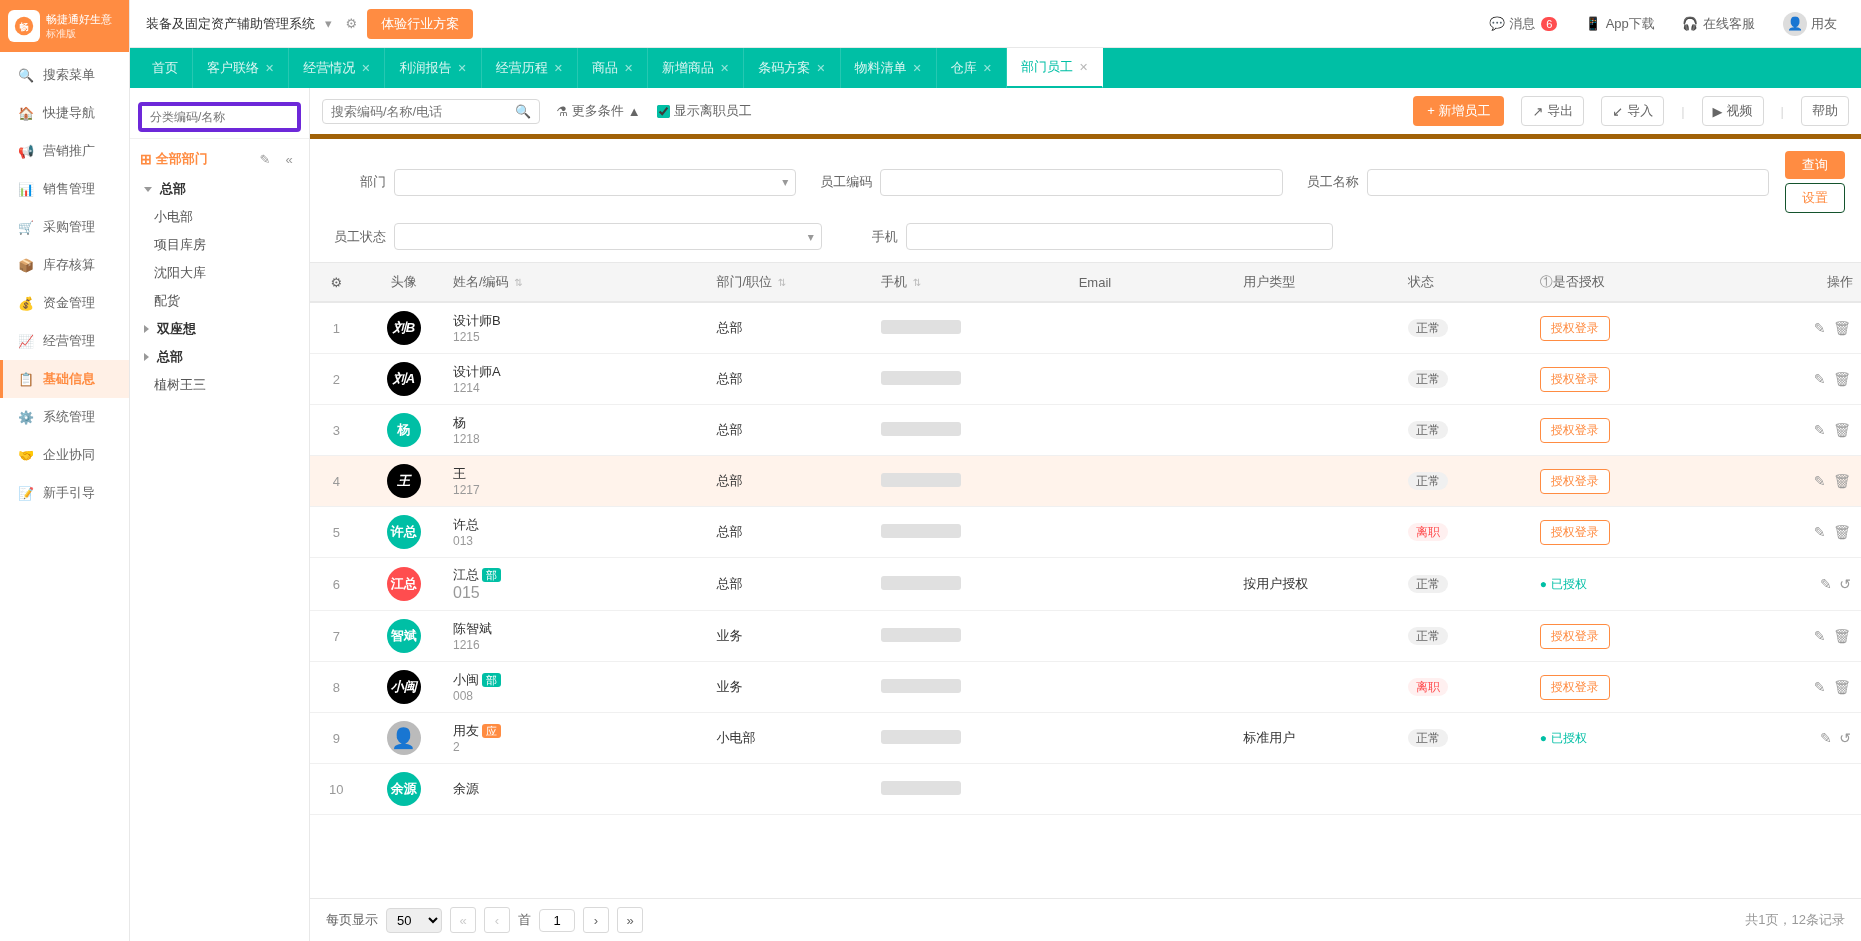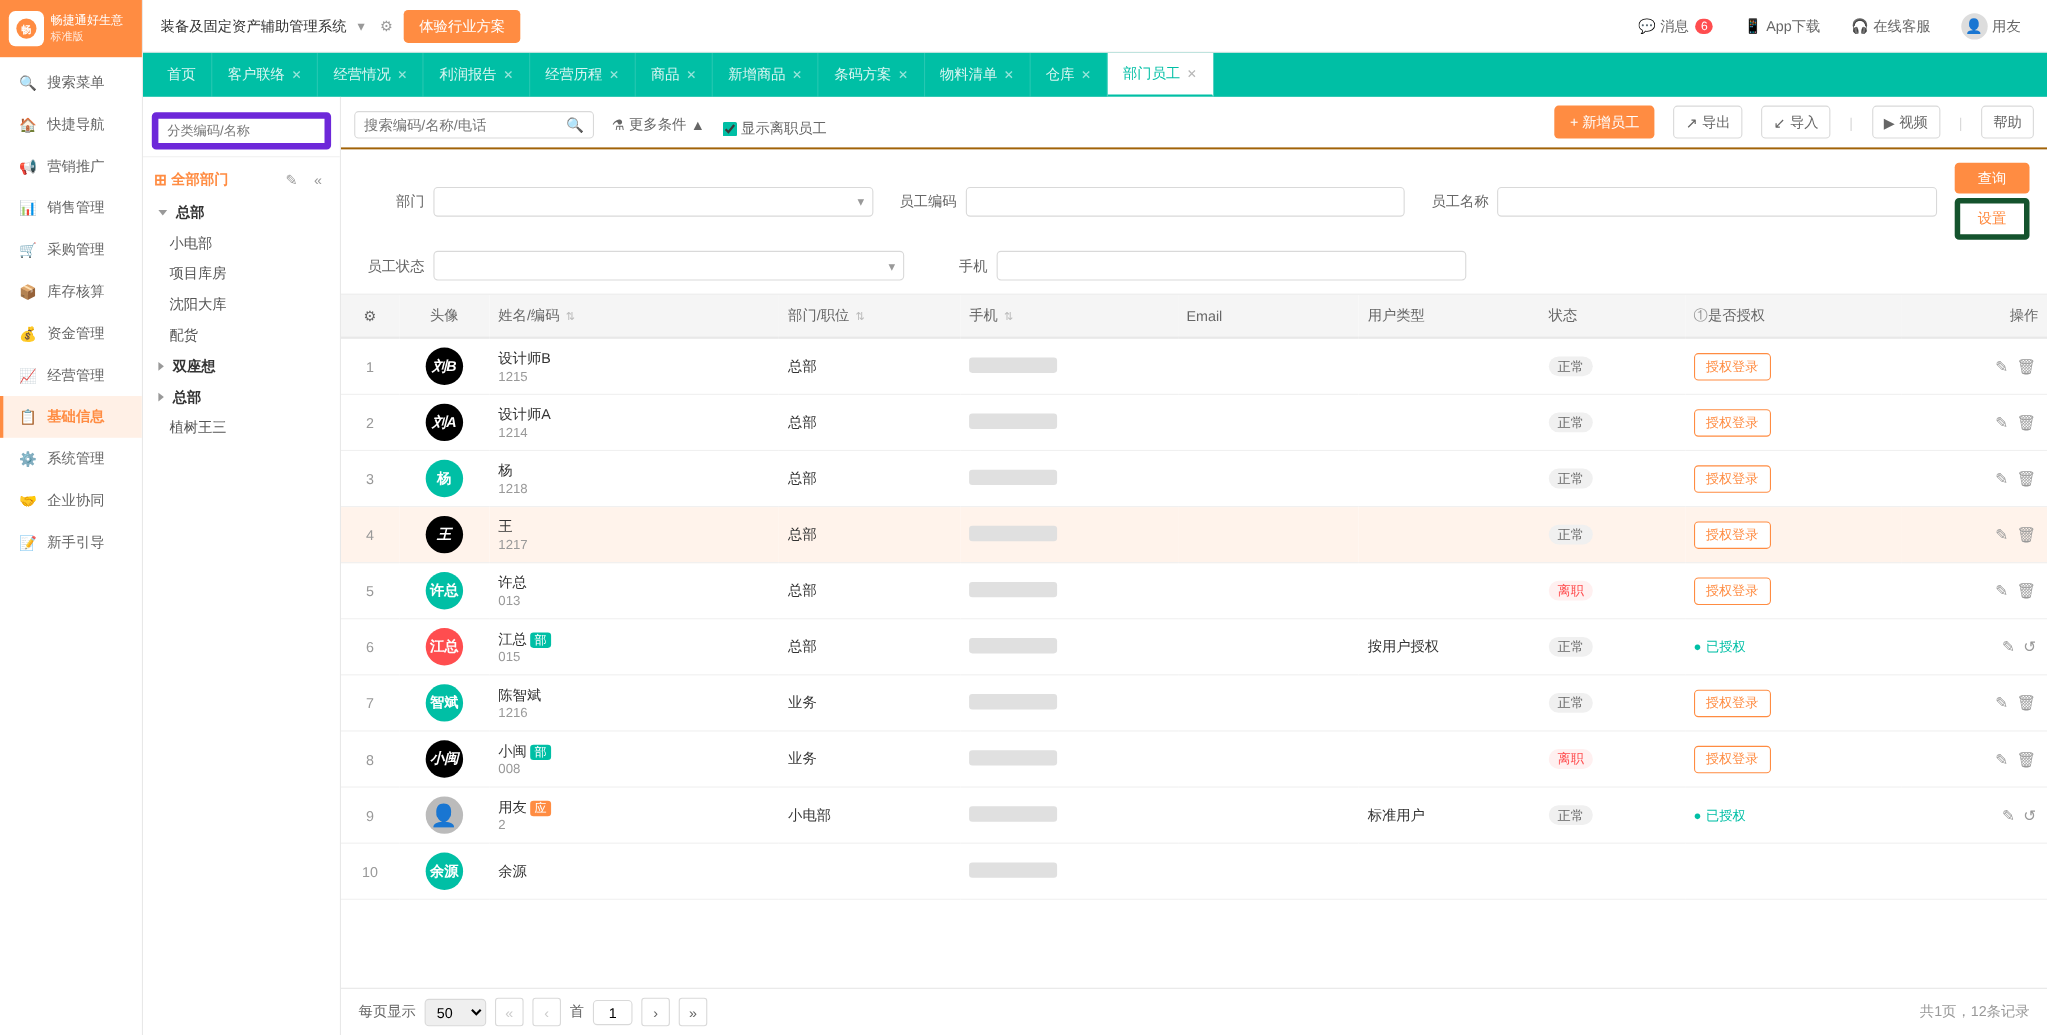--- a/index.html
+++ b/index.html
@@ -32,36 +32,36 @@
     .nav-tab { color: rgba(255,255,255,0.85); padding: 0 14px; height: 40px; display: flex; align-items: center; gap: 4px; cursor: pointer; white-space: nowrap; font-size: 13px; border-right: 1px solid rgba(255,255,255,0.15); }
     .nav-tab.active { background: #fff; color: #00bfa5; border-bottom: 2px solid #00bfa5; }
     .nav-tab-close { opacity: 0.7; font-size: 11px; margin-left: 2px; }
 
     
     .content { flex: 1; display: flex; overflow: hidden; }
 
     
     .dept-sidebar { width: 180px; background: #fff; border-right: 1px solid #e8e8e8; flex-shrink: 0; display: flex; flex-direction: column; padding: 8px 0; overflow-y: auto; }
     .dept-search { padding: 6px 8px; border-bottom: 1px solid #f0f0f0; margin-bottom: 4px; }
-    .dept-search-input { width: 100%; border: 6px solid #6d28d9; border-radius: 4px; padding: 4px 8px; font-size: 12px; outline: none; }
+    .dept-search-input { width: 100%; border: 4px solid #6d28d9; border-radius: 4px; padding: 4px 8px; font-size: 12px; outline: none; }
     .dept-header { display: flex; align-items: center; justify-content: space-between; padding: 6px 10px; font-size: 13px; color: #333; }
     .dept-header-label { display: flex; align-items: center; gap: 4px; font-weight: bold; color: #ff8c42; }
     .dept-header-actions { display: flex; gap: 4px; }
     .dept-header-btn { width: 20px; height: 20px; display: flex; align-items: center; justify-content: center; cursor: pointer; color: #999; border-radius: 3px; }
     .dept-group { font-size: 13px; }
     .dept-group-title { padding: 5px 10px 5px 14px; color: #333; font-weight: bold; display: flex; align-items: center; gap: 4px; cursor: pointer; }
     .dept-item { padding: 5px 10px 5px 24px; color: #555; cursor: pointer; font-size: 13px; }
     .triangle { display: inline-block; width: 0; height: 0; border-top: 5px solid #999; border-left: 4px solid transparent; border-right: 4px solid transparent; margin-right: 4px; }
     .triangle.right { border-top: 4px solid transparent; border-bottom: 4px solid transparent; border-left: 5px solid #999; border-right: none; }
 
     
     .main-panel { flex: 1; display: flex; flex-direction: column; overflow: hidden; }
 
     
-    .filter-bar { background: #fff; border-bottom: 2px solid #a16207; padding: 8px 12px; flex-shrink: 0; display: flex; align-items: flex-end; gap: 8px; }
+    .filter-bar { background: #fff; border-bottom: 5px solid #a16207; padding: 8px 12px; flex-shrink: 0; display: flex; align-items: center; gap: 8px; }
     .filter-search { display: flex; align-items: center; border: 1px solid #d9d9d9; border-radius: 4px; padding: 4px 8px; background: #fff; gap: 4px; }
     .filter-search input { border: none; outline: none; font-size: 13px; width: 180px; }
     .filter-more { display: flex; align-items: center; gap: 4px; color: #666; cursor: pointer; padding: 4px 8px; border-radius: 4px; font-size: 13px; }
     .filter-checkbox { display: flex; align-items: center; gap: 4px; color: #666; font-size: 13px; cursor: pointer; }
     .filter-checkbox input { accent-color: #00bfa5; }
     .filter-right { margin-left: auto; display: flex; align-items: center; gap: 17px; }
     .btn-add { background: #ff8c42; color: #fff; border: none; border-radius: 4px; padding: 6px 14px; cursor: pointer; font-size: 13px; display: flex; align-items: center; gap: 4px; }
     .btn-outline { border: 1px solid #d9d9d9; background: #fff; color: #666; border-radius: 4px; padding: 5px 10px; cursor: pointer; font-size: 13px; display: flex; align-items: center; gap: 4px; }
     .btn-divider { color: #d9d9d9; }
 
@@ -71,21 +71,21 @@
     .adv-filter-row:last-child { margin-bottom: 0; }
     .adv-field { display: flex; align-items: center; gap: 8px; flex: 1; }
     .adv-field label { color: #666; font-size: 13px; white-space: nowrap; min-width: 60px; text-align: right; }
     .adv-field select, .adv-field input { flex: 1; border: 1px solid #d9d9d9; border-radius: 4px; padding: 5px 8px; font-size: 13px; outline: none; background: #fff; color: #333; }
     .adv-field select { appearance: none; padding-right: 24px; }
     .adv-field-select-wrap { position: relative; flex: 1; }
     .adv-field-select-wrap select { width: 100%; }
     .adv-field-select-wrap::after { content: "▾"; position: absolute; right: 8px; top: 50%; transform: translateY(-50%); color: #999; pointer-events: none; font-size: 12px; }
     .adv-actions { display: flex; flex-direction: column; gap: 4px; }
     .btn-query { background: #ff8c42; color: #fff; border: none; border-radius: 4px; padding: 5px 4px; cursor: pointer; font-size: 13px; }
-    .btn-set { background: #fff; color: #ff8c42; border: 5px solid #14532d; border-radius: 4px; padding: 5px 16px; cursor: pointer; font-size: 13px; }
+    .btn-set { background: #fff; color: #ff8c42; border: 1px solid #14532d; border-radius: 4px; padding: 5px 16px; cursor: pointer; font-size: 13px; }
 
     
     .table-area { flex: 1; overflow-y: auto; background: #fff; }
     table { width: 100%; border-collapse: collapse; font-size: 13px; }
     thead tr { background: #f5f5f5; border-bottom: 1px solid #e8e8e8; }
     thead th { padding: 10px 8px; text-align: left; color: #666; font-weight: normal; white-space: nowrap; border-bottom: 2px solid #e8e8e8; }
     tbody tr { border-bottom: 1px solid #f0f0f0; }
     tbody tr.highlighted { background: #fff3eb; }
     tbody td { padding: 8px 8px; color: #333; vertical-align: middle; }
     .avatar { width: 34px; height: 34px; border-radius: 50%; display: flex; align-items: center; justify-content: center; color: #fff; font-size: 13px; font-weight: bold; flex-shrink: 0; }
@@ -533,21 +533,21 @@
               <td class="row-num">6</td>
               <td>
                 <div style="display:flex;justify-content:center;">
                   <div class="avatar red">江总</div>
                 </div>
               </td>
               <td>
                 <div style="font-weight:400;">
                   江总<span class="badge-dept">部</span>
                 </div>
-                <div style="color:#999;font-size:12px;">015</div>
+                <div style="color:#999;font-size:16px;">015</div>
               </td>
               <td>总部</td>
               <td><span class="phone-blur"></span></td>
               <td></td>
               <td>按用户授权</td>
               <td><span class="status-normal">正常</span></td>
               <td>
                   <span class="authorized">已授权</span>
                 </td>
               <td style="text-align:right;">

